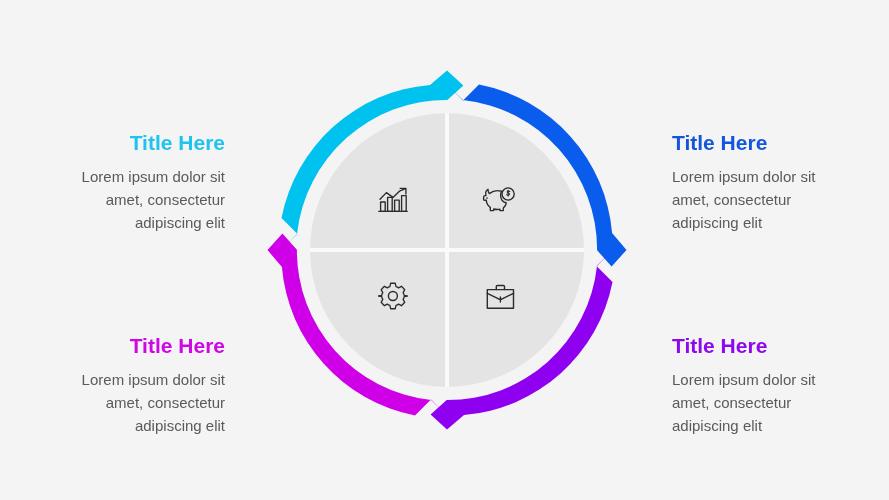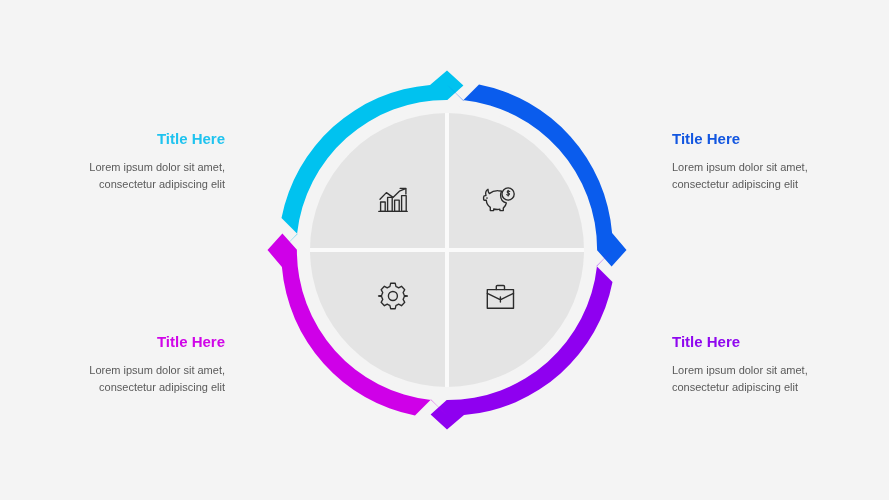--- a/index.html
+++ b/index.html
@@ -50,28 +50,28 @@
   #icon-tr { left: 215px; top: 112px; }
   #icon-bl { left: 109px; top: 209px; }
   #icon-br { left: 216px; top: 210px; }
 
   
   .text-block {
     position: absolute;
     width: 170px;
   }
   .text-block .tb-title {
-    font-size: 15px;
+    font-size: 21px;
     font-weight: bold;
     line-height: 1.2;
     margin-bottom: 11px;
     white-space: nowrap;
   }
   .text-block .tb-body {
-    font-size: 11px;
+    font-size: 15px;
     line-height: 1.52;
     color: #5a5a5a;
     font-weight: 400;
   }
 
   .align-right { text-align: right; }
   .align-left  { text-align: left;  }
 
   #block-tl { left: 55px;  top: 130px; }
   #block-bl { left: 55px;  top: 333px; }

